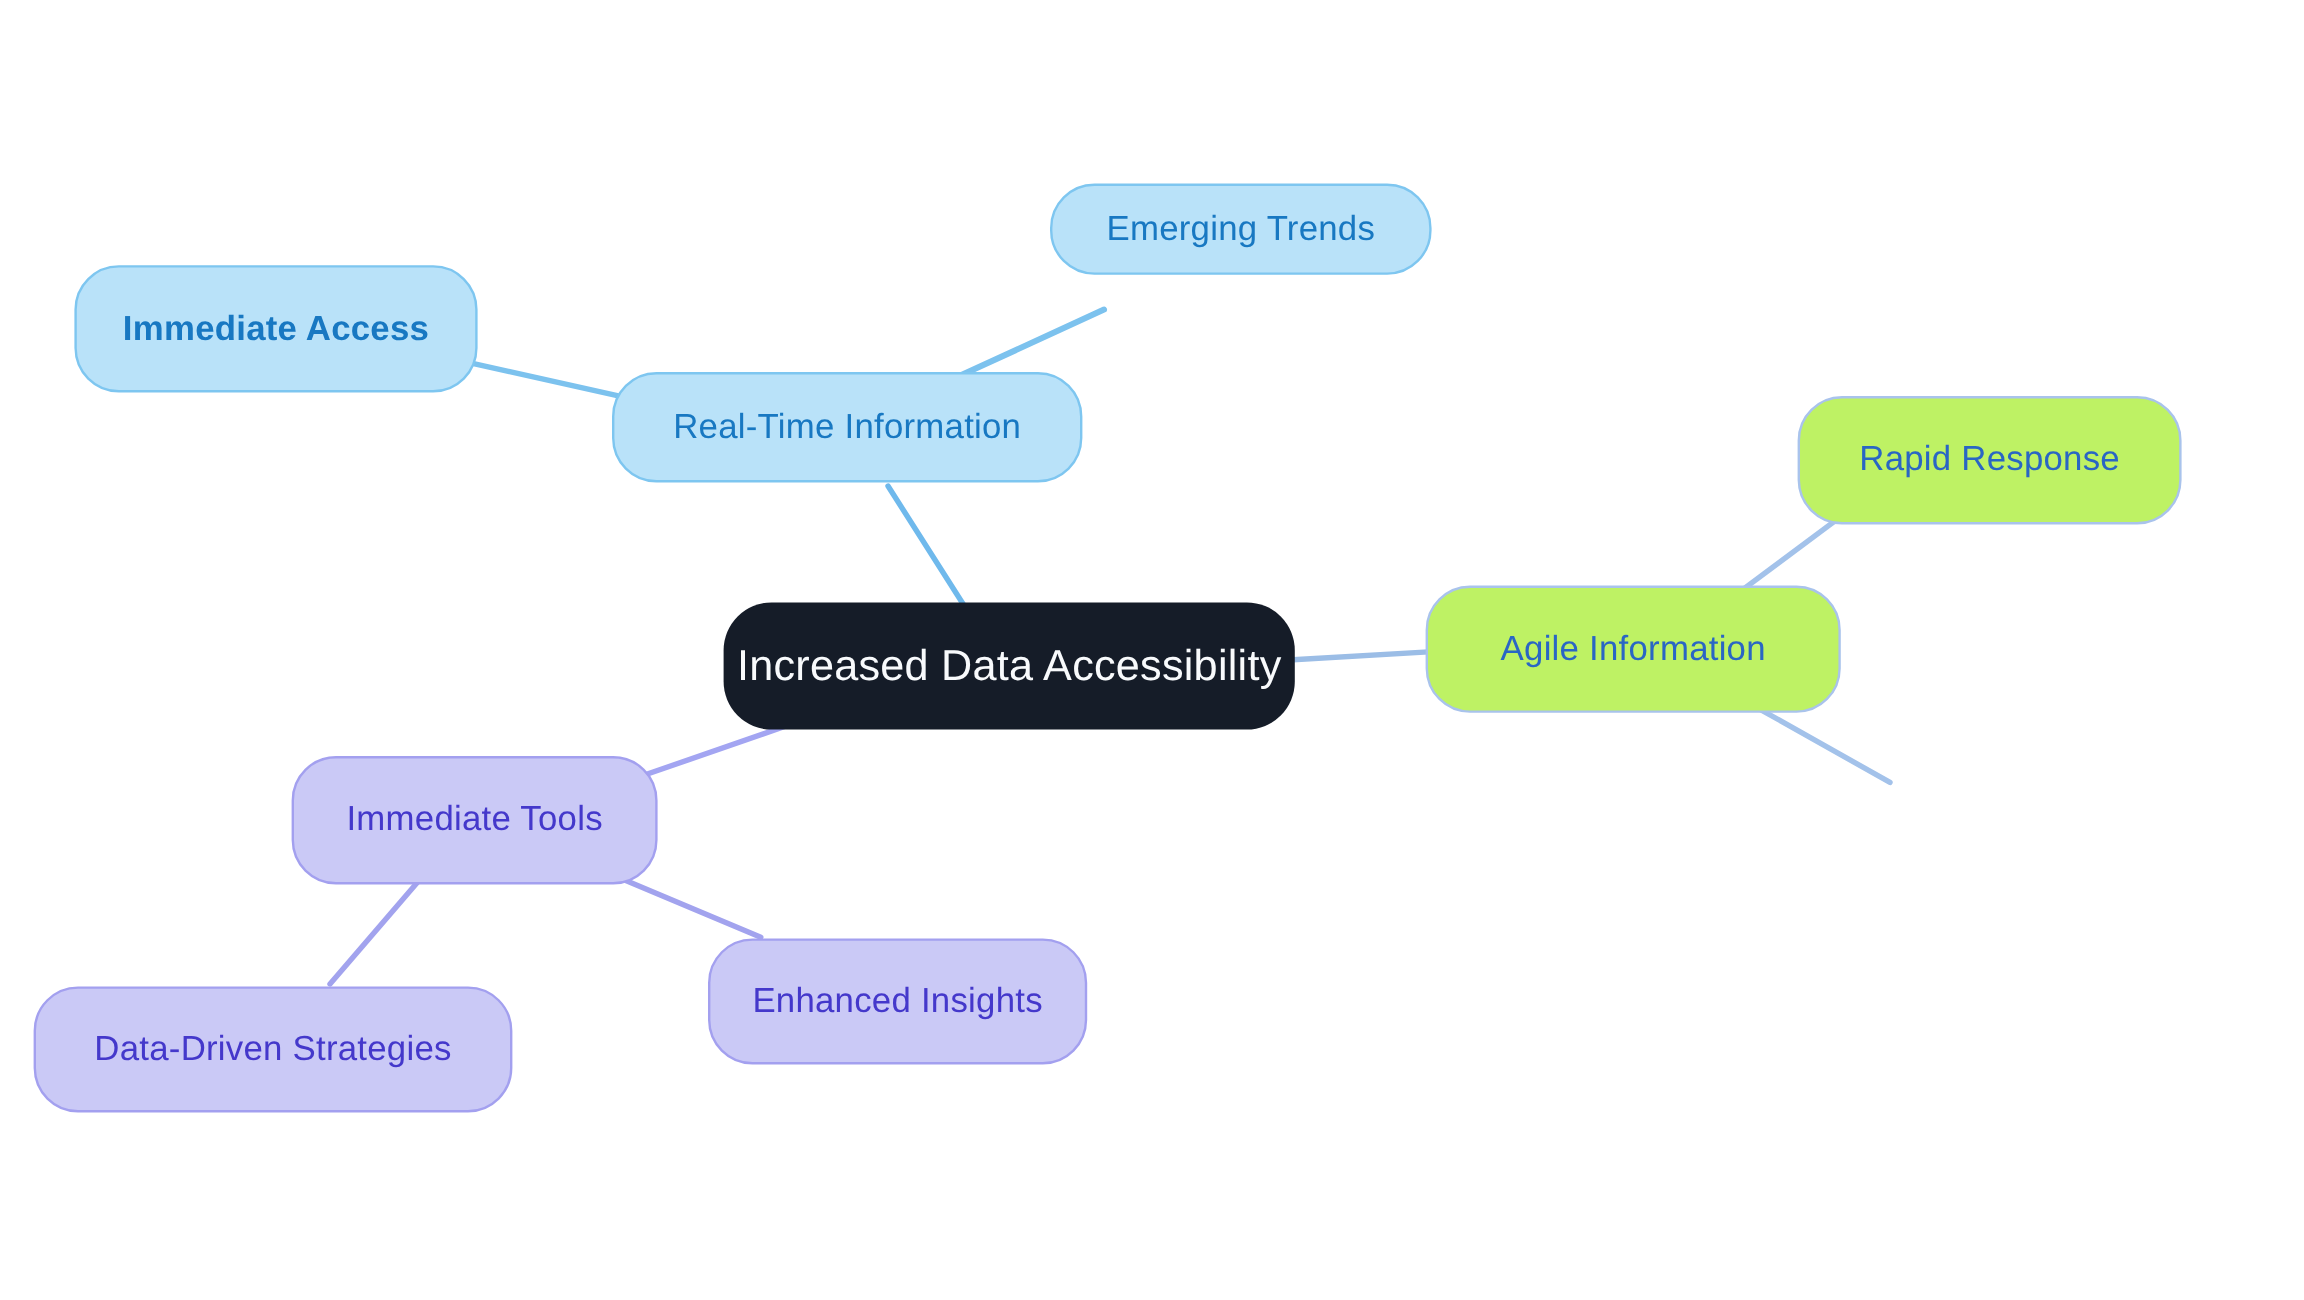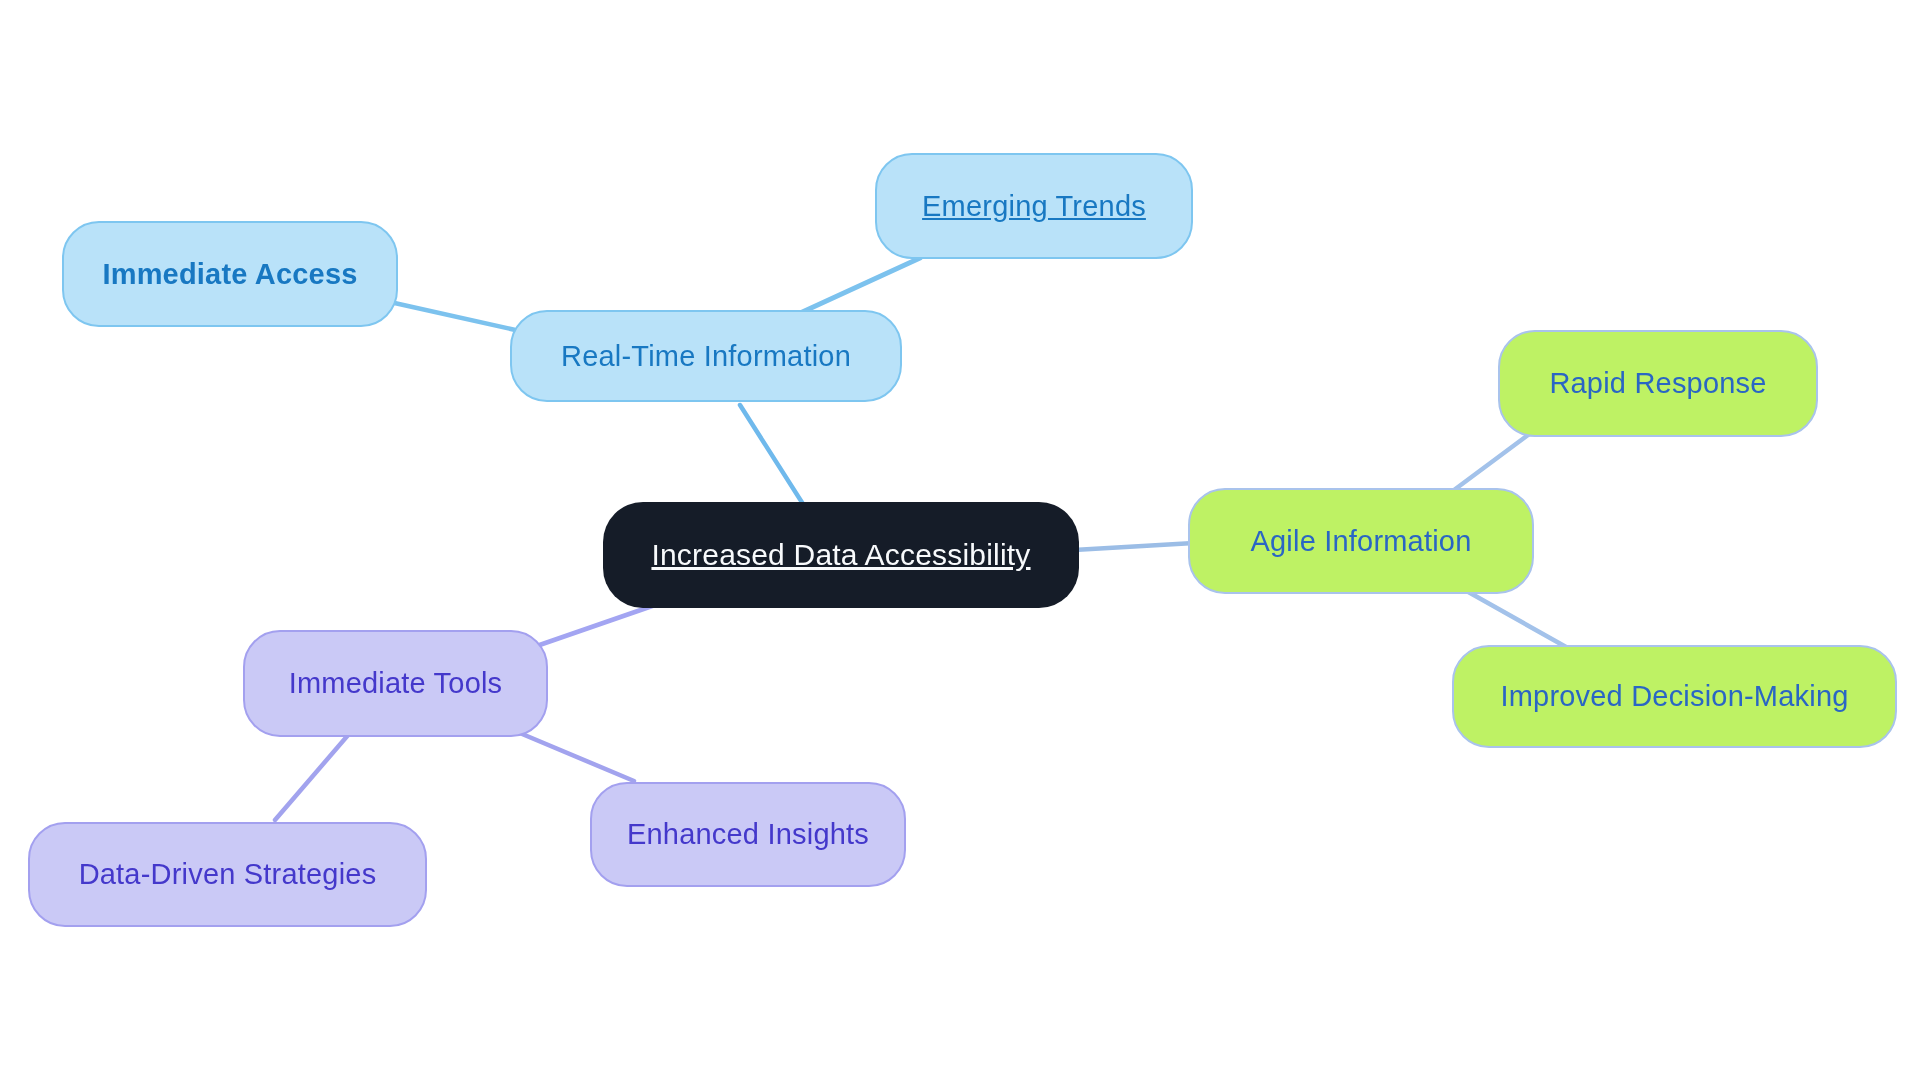--- a/index.html
+++ b/index.html
@@ -29,22 +29,21 @@
     font-size: 29px;
     letter-spacing: 0.2px;
     cursor: pointer;
     user-select: none;
   }
   .node-root {
     left: 603px; top: 502px; width: 476px; height: 106px;
     background: #151c28;
     color: #f8fafc;
     border-radius: 40px;
-    font-size: 30px;
-    text-decoration: underline;
+    font-size: 36px;
   }
   
   .branch-sky {
     background: #b9e2f9;
     border: 2px solid #7ec6f0;
     color: #1878c2;
   }
   
   .branch-peri {
     background: #bef264;
@@ -52,21 +51,21 @@
     color: #2a66c4;
   }
   
   .branch-lav {
     background: #cac9f6;
     border: 2px solid #a3a0ef;
     color: #4438cb;
   }
   .node-realtime   { left: 510px;  top: 310px; width: 392px; height: 92px; }
   .node-immediate  { left: 62px;   top: 221px; width: 336px; height: 106px; font-weight: bold; }
-  .node-emerging   { left: 875px;  top: 153px; width: 318px; height: 106px; text-decoration: underline; }
+  .node-emerging   { left: 875px;  top: 153px; width: 318px; height: 76px; }
   .node-agile      { left: 1188px; top: 488px; width: 346px; height: 106px; }
   .node-rapid      { left: 1498px; top: 330px; width: 320px; height: 107px; }
   .node-improved   { left: 1452px; top: 645px; width: 445px; height: 103px; }
   .node-analytical { left: 243px;  top: 630px; width: 305px; height: 107px; }
   .node-datadriven { left: 28px;   top: 822px; width: 399px; height: 105px; justify-content: center; }
   .node-enhanced   { left: 590px;  top: 782px; width: 316px; height: 105px; }
 </style>
 </head>
 <body>
 
@@ -100,23 +99,20 @@
   <div class="node branch-sky node-emerging">
     <span>Emerging Trends</span>
   </div>
 
   <div class="node branch-peri node-agile">
     <span>Agile Information</span>
   </div>
   <div class="node branch-peri node-rapid">
     <span>Rapid Response</span>
   </div>
-  <div class="node branch-peri node-improved">
-    <span>Improved Decision-Making</span>
-  </div>
 
   <div class="node branch-lav node-analytical">
     <span>Immediate Tools</span>
   </div>
   <div class="node branch-lav node-datadriven">
     <span>Data-Driven Strategies</span>
   </div>
   <div class="node branch-lav node-enhanced">
     <span>Enhanced Insights</span>
   </div>

